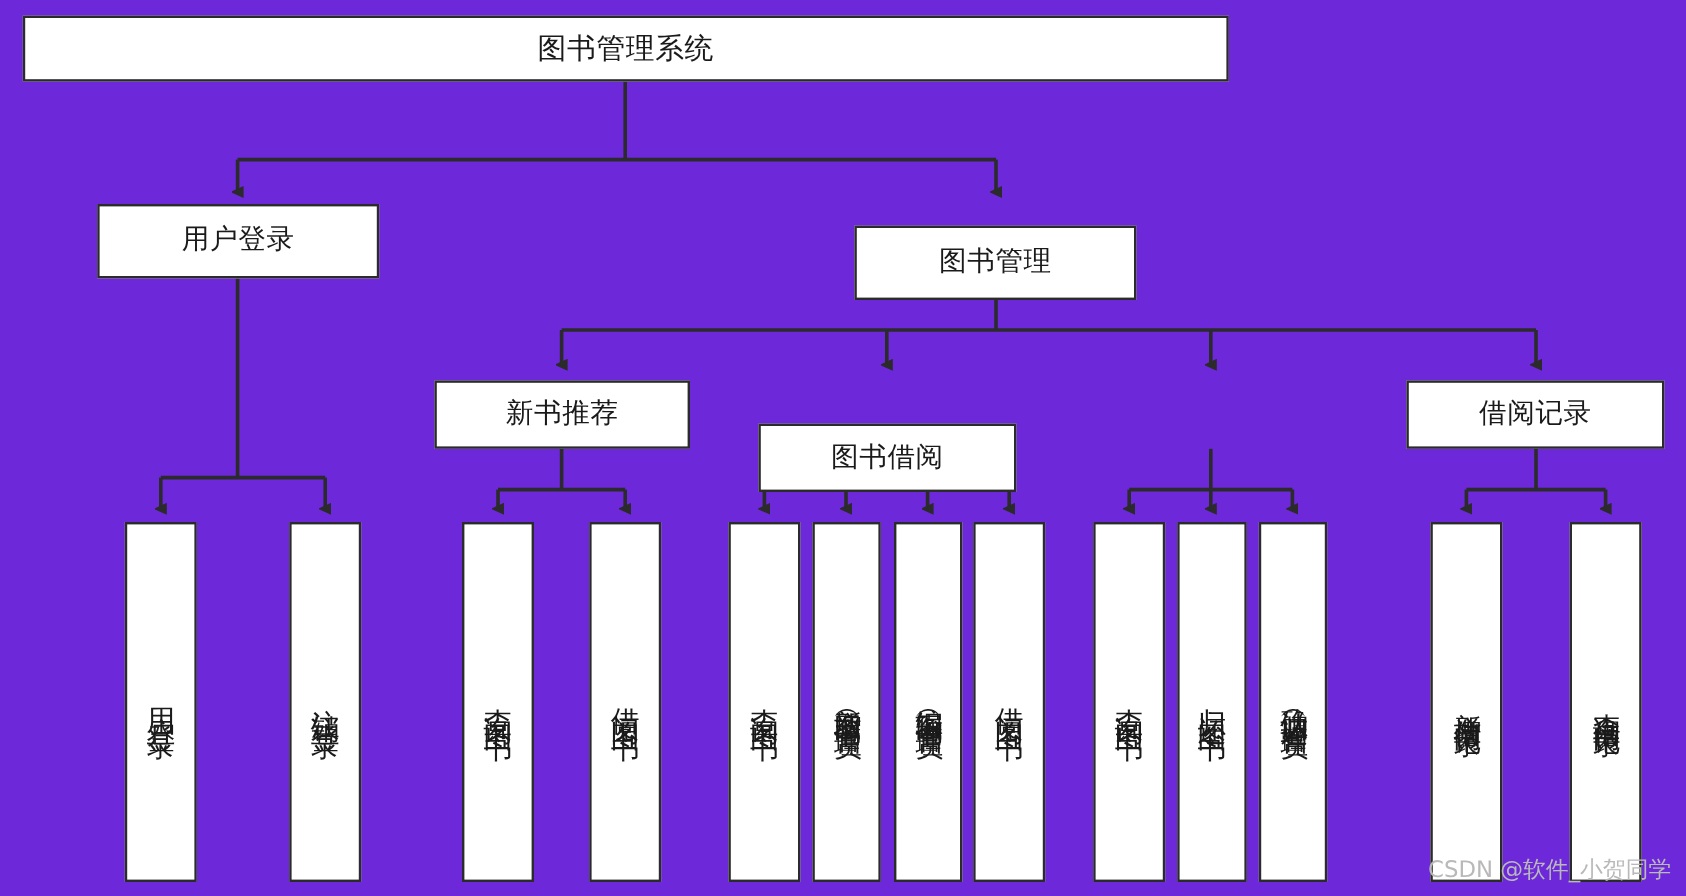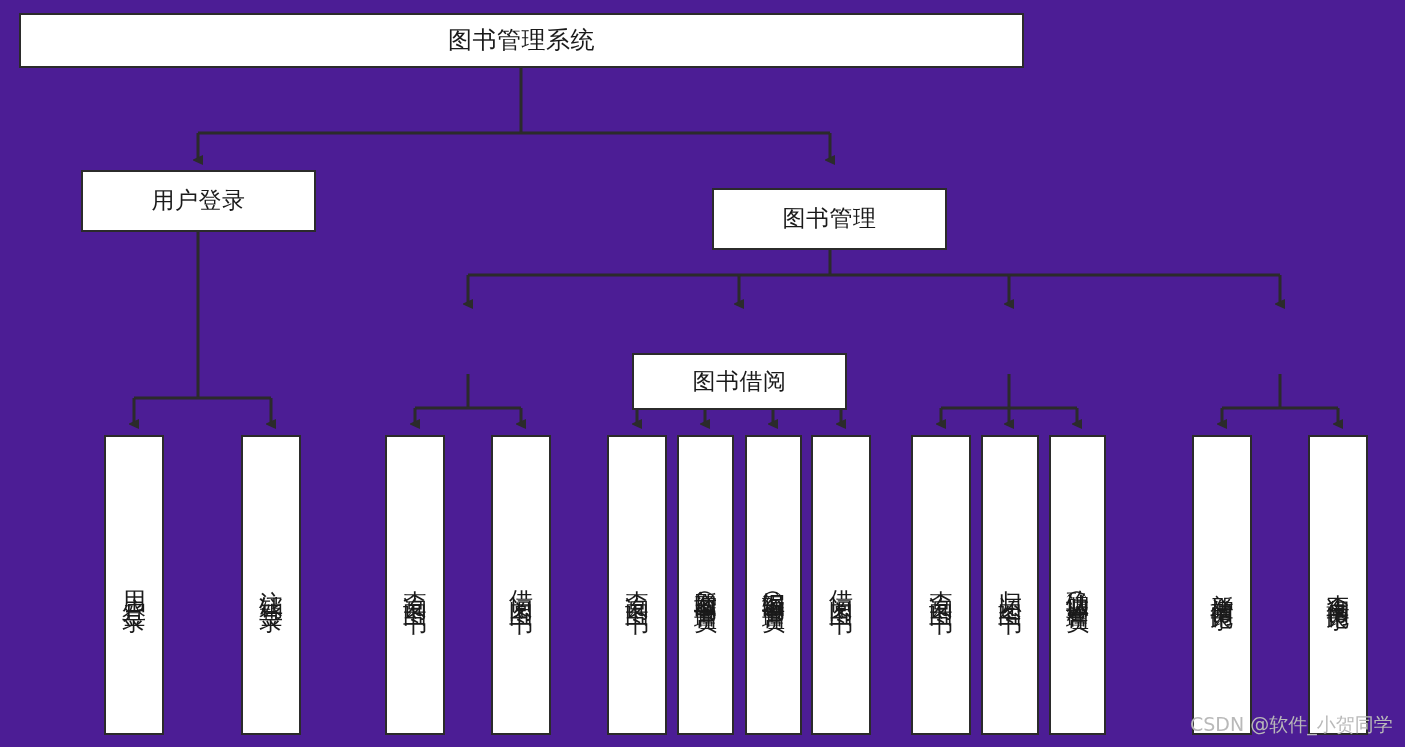--- a/index.html
+++ b/index.html
@@ -8,21 +8,21 @@
     padding: 0;
     background: #ffffff;
   }
   body {
     font-family: "DejaVu Sans", "Liberation Sans", sans-serif;
   }
   #canvas {
     position: relative;
     width: 1405px;
     height: 747px;
-    background: #4c1d95;
+    background: #6d28d9;
     overflow: hidden;
   }
   #wires {
     position: absolute;
     left: 0;
     top: 0;
     width: 1405px;
     height: 747px;
     pointer-events: none;
   }
@@ -145,23 +145,29 @@
     <span class="label">图书管理系统</span>
   </div>
 
   <div class="node horiz" style="left:81px; top:170px; width:235px; height:62px;">
     <span class="label">用户登录</span>
   </div>
   <div class="node horiz" style="left:712px; top:170px; width:235px; height:62px;margin-top:18px;">
     <span class="label">图书管理</span>
   </div>
 
+  <div class="node horiz" style="left:362px; top:317px; width:213px; height:57px;">
+    <span class="label">新书推荐</span>
+  </div>
   <div class="node horiz" style="left:632px; top:317px; width:215px; height:57px;margin-top:36px;">
     <span class="label">图书借阅</span>
   </div>
+  <div class="node horiz" style="left:1172px; top:317px; width:215px; height:57px;">
+    <span class="label">借阅记录</span>
+  </div>
 
   <div class="node vert" style="left:104px; top:435px; width:60px; height:300px;">
     <span class="label">用户登录</span>
   </div>
   <div class="node vert" style="left:241px; top:435px; width:60px; height:300px;">
     <span class="label">注销登录</span>
   </div>
 
   <div class="node vert" style="left:385px; top:435px; width:60px; height:300px;">
     <span class="label">查询图书</span>

